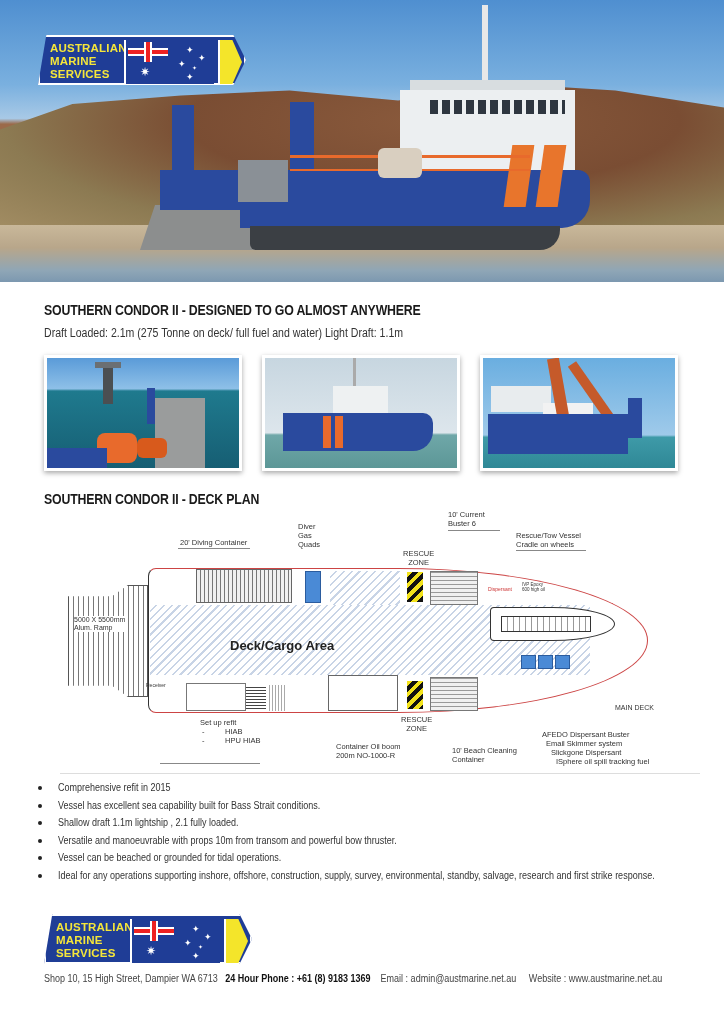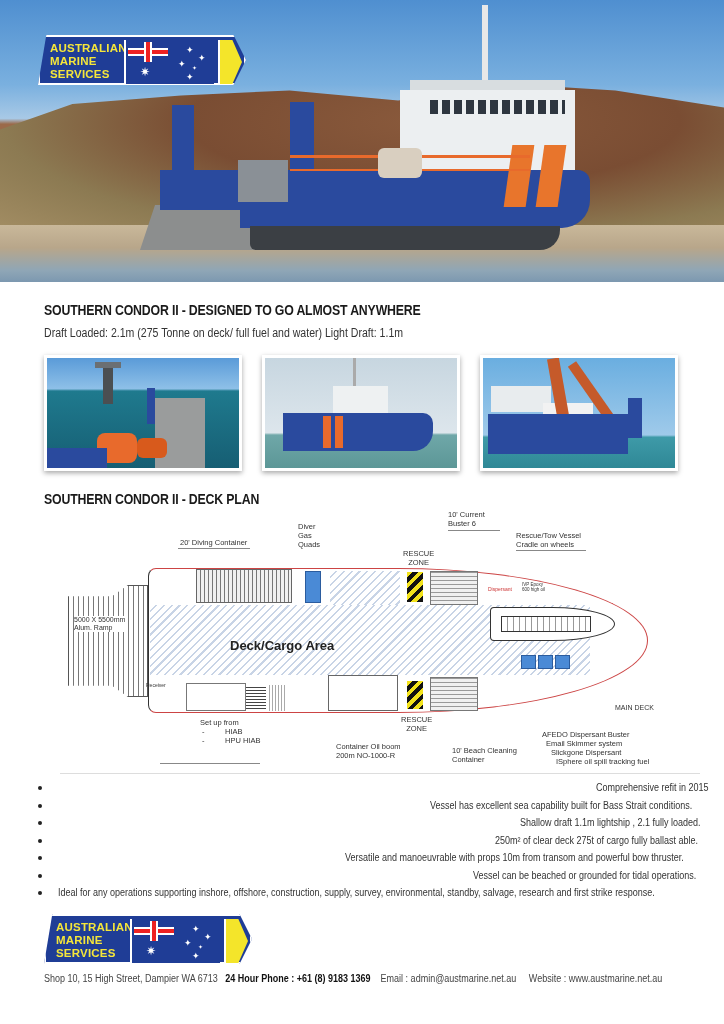--- a/index.html
+++ b/index.html
@@ -54,21 +54,21 @@
   .dp-label { font-size: 7.5px; color: #333; line-height: 9px; white-space: nowrap; }
   .leader { position: absolute; border-top: 1px solid #888; }
   .hatch { background: repeating-linear-gradient(135deg, #ffffff 0 4px, #c8d4e6 4px 5.5px); }
   .cont-grey { background: repeating-linear-gradient(90deg, #f0f0f0 0 3px, #777 3px 4px); border: 1px solid #666; }
   .cont-h { background: repeating-linear-gradient(0deg, #f0f0f0 0 3px, #999 3px 4px); border: 1px solid #777; }
   .yellow-black { background: repeating-linear-gradient(135deg, #f2e21a 0 4px, #111 4px 8px); }
   .blue-box { background: #4a8ad6; border: 1px solid #2b5c9e; }
 
   
   .bullets { list-style: none; }
-  .bullets li { position: relative; font-size: 10px; color: #333; height: 17.5px; line-height: 17.5px; padding-left: 28px; white-space: nowrap; text-align: right; }
+  .bullets li { position: relative; font-size: 10px; color: #333; height: 17.5px; line-height: 17.5px; padding-left: 28px; white-space: nowrap; }
   .bullets li .dot { position: absolute; left: 8px; top: 7px; width: 4px; height: 4px; border-radius: 50%; background: #222; }
   .bullets li span.txt { display: inline-block; transform: scaleX(0.9); transform-origin: left; }
 
   .footer { font-size: 10px; color: #444; white-space: nowrap; transform: scaleX(0.9); transform-origin: left; }
   .footer b { color: #111; }
 </style>
 </head>
 <body>
 
 <div class="abs hero">
@@ -203,21 +203,21 @@
 
   <div class="abs" style="left:126px; top:178px; width:60px; height:28px; border:1px solid #777; background:#fff;"></div>
   <div class="abs" style="left:186px; top:180px; width:20px; height:26px; background:repeating-linear-gradient(0deg,#fff 0 2px,#444 2px 3px);"></div>
   <div class="abs" style="left:207px; top:180px; width:20px; height:26px; background:repeating-linear-gradient(90deg,#fff 0 2px,#aaa 2px 3px);"></div>
   <div class="abs" style="left:268px; top:170px; width:70px; height:36px; border:1px solid #666; background:#fff;"></div>
   <div class="abs yellow-black" style="left:347px; top:176px; width:16px; height:28px;"></div>
   <div class="abs cont-h" style="left:370px; top:172px; width:48px; height:34px;"></div>
   <div class="abs dp-label" style="left:555px; top:198px; font-size:7px;">MAIN DECK</div>
 
   <div class="abs dp-label" style="left:140px; top:213px;">
-    <div>Set up from</div>
+    <div>Set up refit</div>
     <div style="padding-left:25px;"><span style="position:absolute;left:2px;">-</span><span>HIAB</span></div>
     <div style="padding-left:25px;"><span style="position:absolute;left:2px;">-</span><span>HPU HIAB</span></div>
   </div>
   <div class="abs leader" style="left:100px; top:258px; width:100px;"></div>
   <div class="abs dp-label" style="left:341px; top:210px; text-align:center;">
     <div>RESCUE</div>
     <div>ZONE</div>
   </div>
   <div class="abs dp-label" style="left:276px; top:237px;">
     <div>Container Oil boom</div>
@@ -233,21 +233,20 @@
     <div style="padding-left:9px;">Slickgone Dispersant</div>
     <div style="padding-left:14px;">ISphere oil spill tracking fuel</div>
   </div>
   <div class="abs" style="left:0; top:268px; width:640px; border-top:1px solid #ddd;"></div>
 </div>
 
 <ul class="abs bullets" style="left:30px; top:779px;">
   <li><span class="dot"></span><span class="txt">Comprehensive refit in 2015</span></li>
   <li><span class="dot"></span><span class="txt">Vessel has excellent sea capability built for Bass Strait conditions.</span></li>
   <li><span class="dot"></span><span class="txt">Shallow draft 1.1m lightship , 2.1 fully loaded.</span></li>
-  <li><span class="dot"></span><span class="txt">250m² of clear deck 275t of cargo fully ballast able.</span></li>
   <li><span class="dot"></span><span class="txt">Versatile and manoeuvrable with props 10m from transom and powerful bow thruster.</span></li>
   <li><span class="dot"></span><span class="txt">Vessel can be beached or grounded for tidal operations.</span></li>
   <li><span class="dot"></span><span class="txt">Ideal for any operations supporting inshore, offshore, construction, supply, survey, environmental, standby, salvage, research and first strike response.</span></li>
 </ul>
 
 <div class="abs logo" style="left:44px; top:914px;">
   <div class="logo-inner">
     <div class="logo-text">
       <div>AUSTRALIAN</div>
       <div>MARINE</div>

